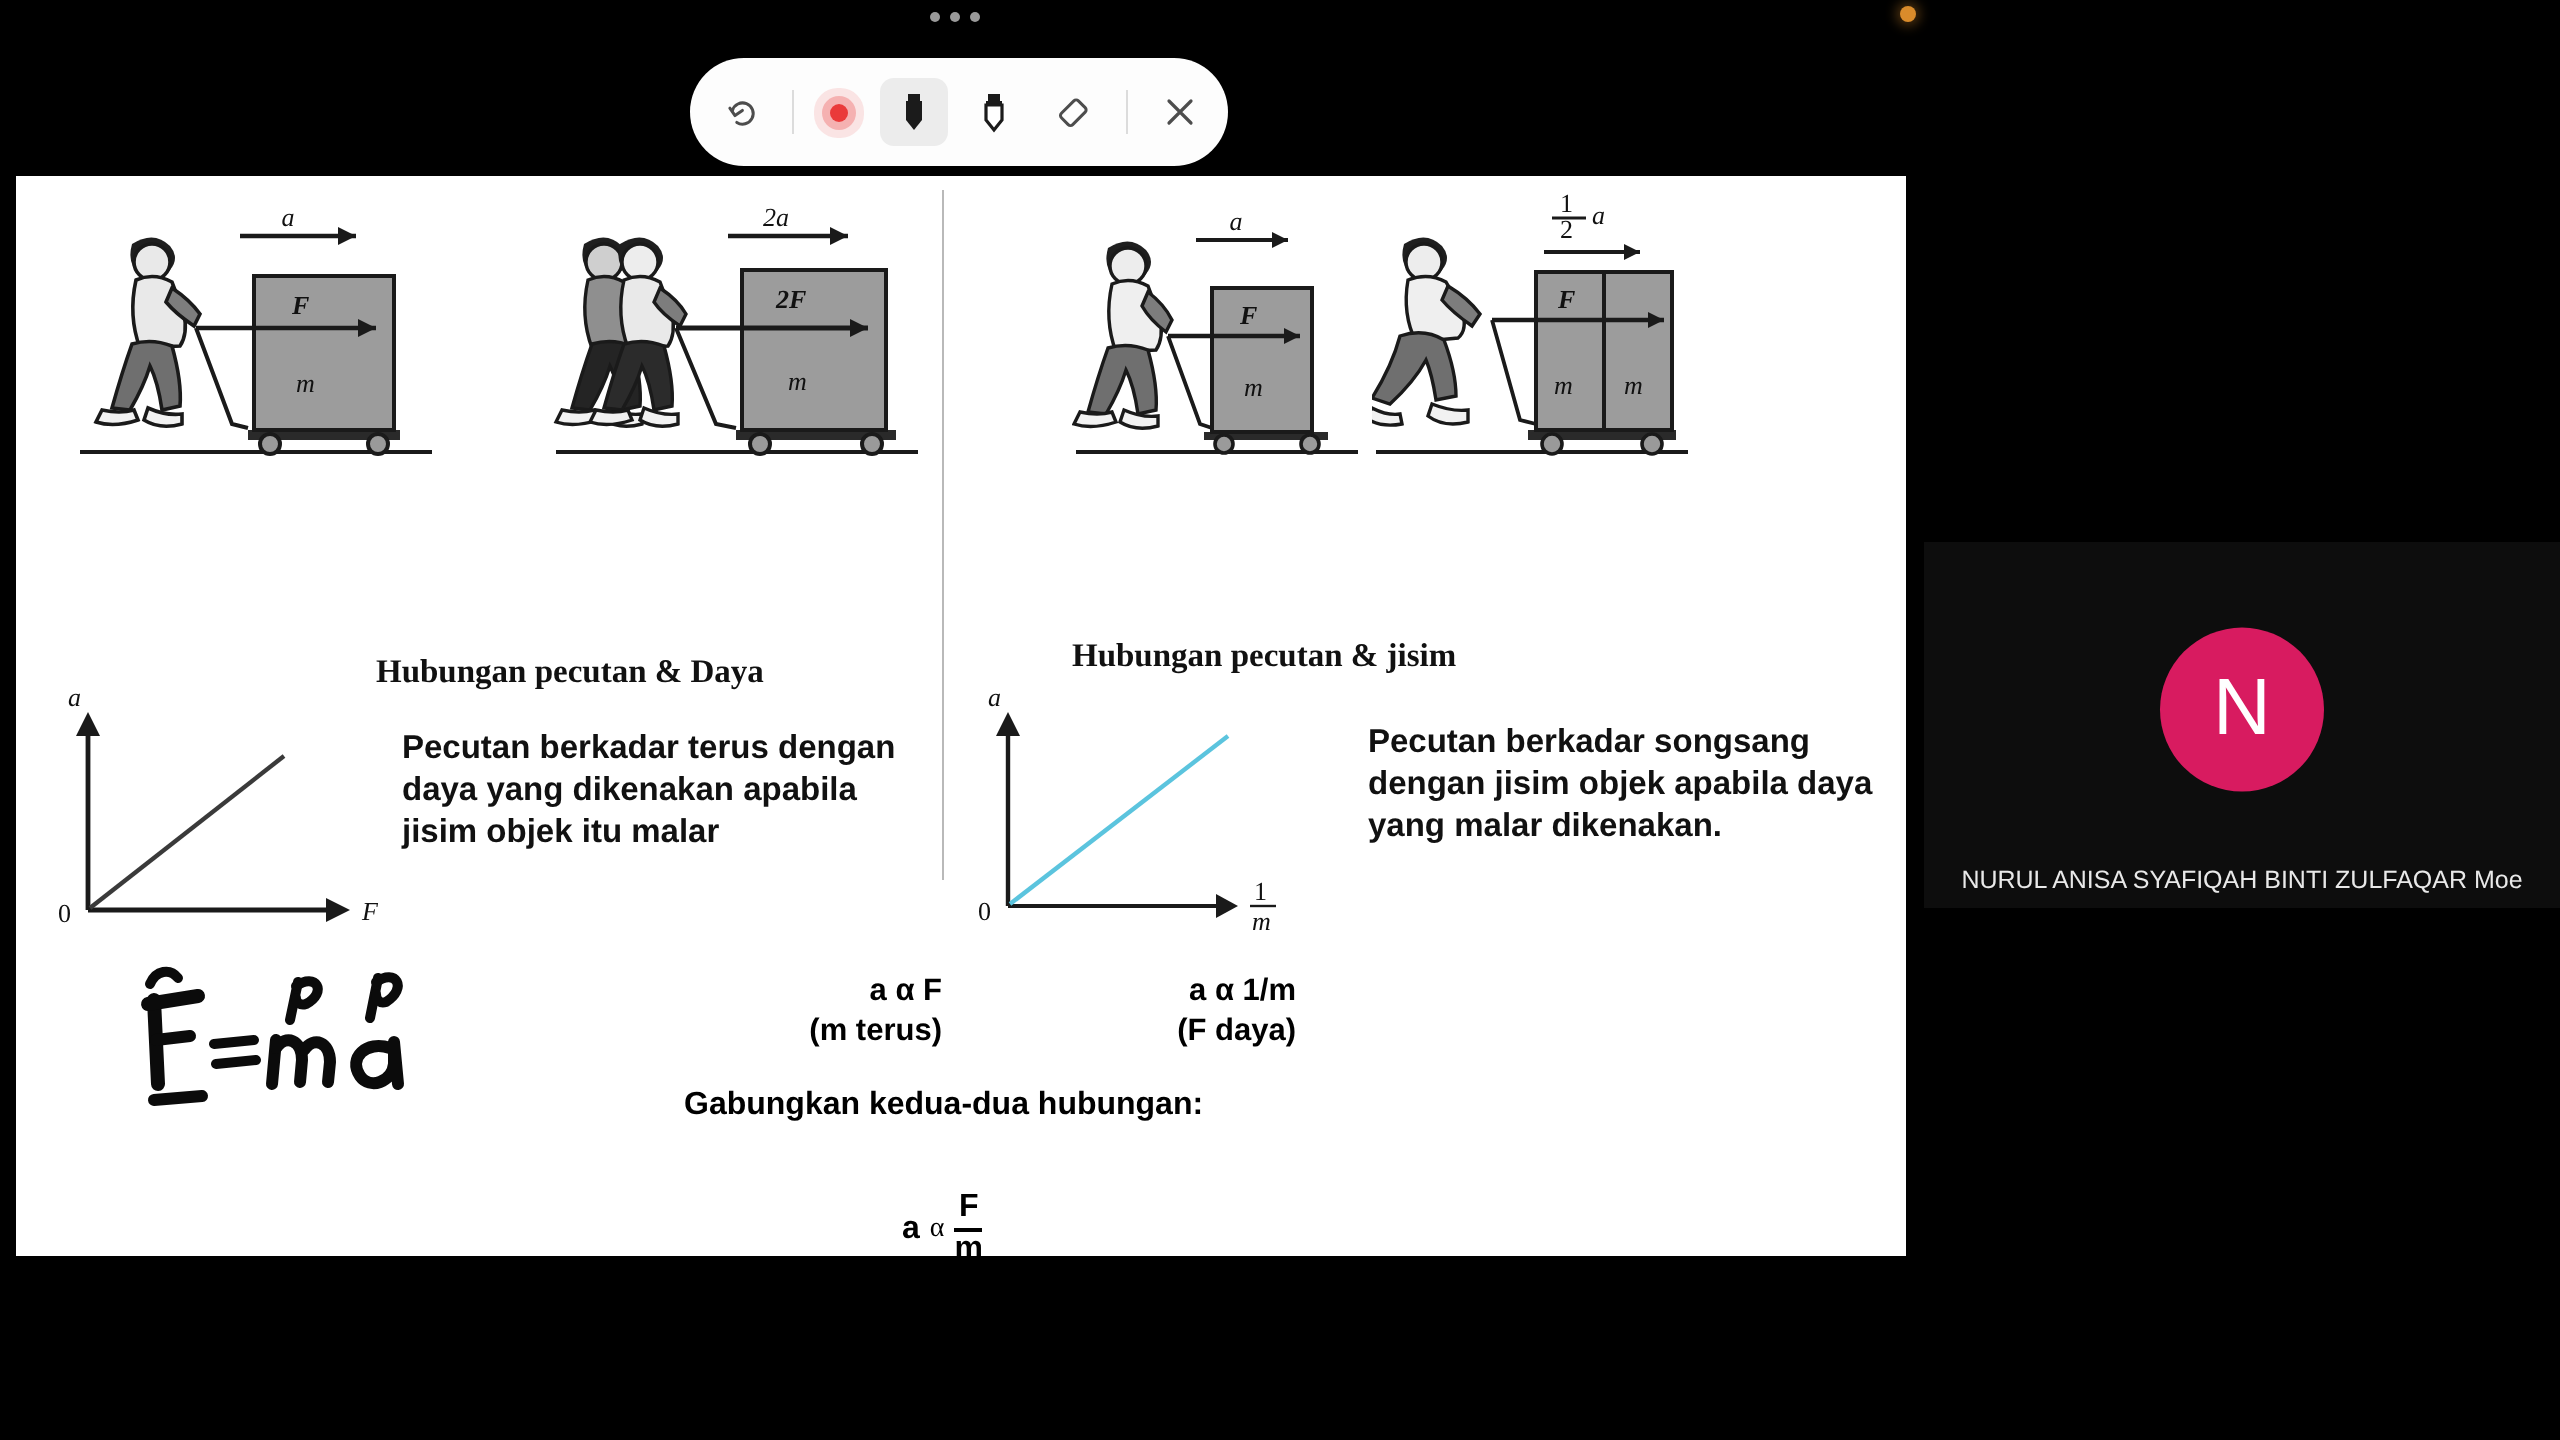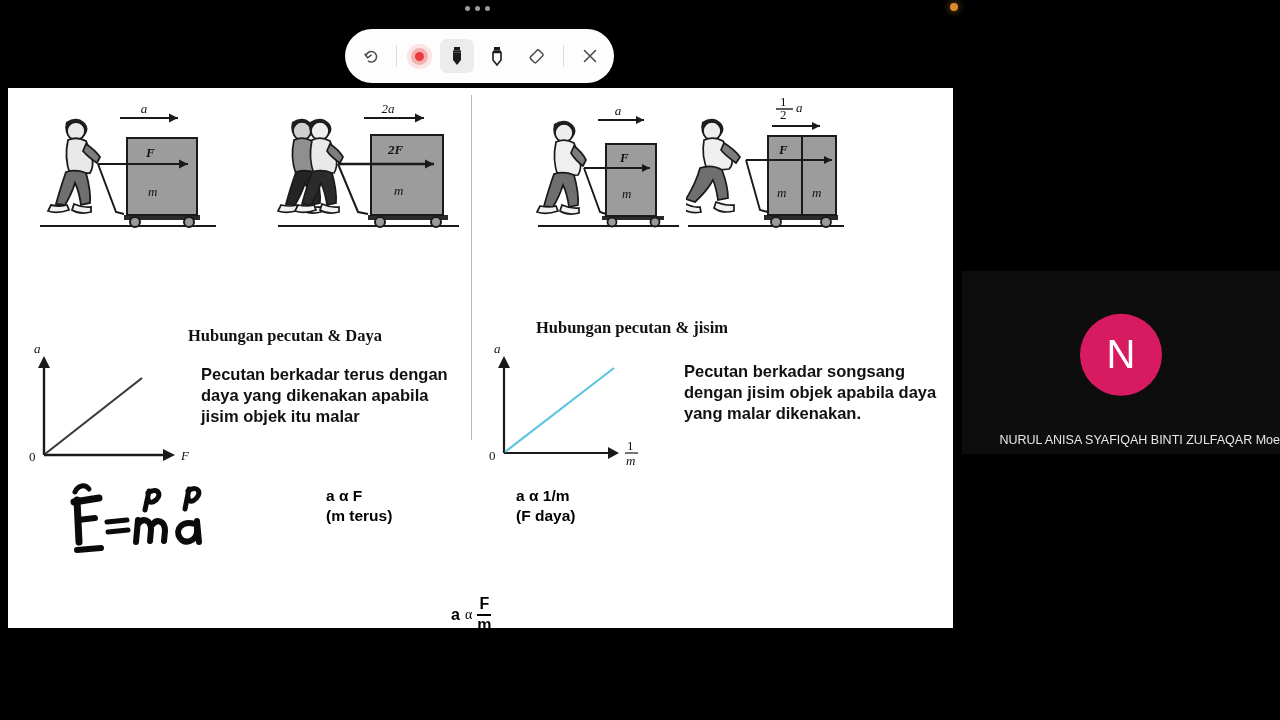--- a/index.html
+++ b/index.html
@@ -78,26 +78,26 @@
     font-family: "Liberation Sans", sans-serif;
     font-weight: bold; color: #111;
     font-size: 16.5px; line-height: 21px;
     white-space: pre-line;
   }
   .para-left  { left: 193px; top: 276px; width: 260px; }
   .para-right { left: 676px; top: 273px; width: 270px; }
 
   
   .prop {
-    position: absolute; text-align: left;
+    position: absolute; text-align: right;
     font-family: "Liberation Sans", sans-serif;
     font-weight: bold; color: #000; font-size: 15.5px; line-height: 20px;
   }
   .prop-left  { left: 318px; top: 398px; width: 145px; }
-  .prop-right { left: 508px; top: 398px; width: 145px; }
+  .prop-right { left: 495px; top: 398px; width: 145px; }
   .alpha { font-family: "Liberation Serif", serif; font-weight: normal; font-size: 14px; }
 
   .combine {
     position: absolute; left: 334px; top: 456px;
     font-family: "Liberation Sans", sans-serif;
     font-weight: bold; font-size: 16px; color: #000;
   }
   .frac-line {
     position: absolute; left: 443px; top: 508px;
     font-family: "Liberation Sans", sans-serif;
@@ -121,21 +121,21 @@
     position: absolute; left: 50%; top: 50%;
     transform: translate(-50%, -60%);
     width: 82px; height: 82px; border-radius: 50%;
     background: #d81b60;
     display: flex; align-items: center; justify-content: center;
     color: #fff; font-size: 40px; font-weight: 400;
     font-family: "Liberation Sans", sans-serif;
   }
   .pname {
     position: absolute; left: 0; right: 0; bottom: 7px;
-    text-align: right; color: #e8e8e8;
+    text-align: center; color: #e8e8e8;
     font-size: 12.5px; font-family: "Liberation Sans", sans-serif;
     white-space: nowrap; overflow: hidden;
   }
 
   .axis-label {
     font-family: "Liberation Serif", serif;
     font-style: italic; font-size: 13px; fill: #111;
   }
   .axis-zero {
     font-family: "Liberation Serif", serif;
@@ -379,20 +379,21 @@
 
     <div class="prop prop-left">
       <div>a α F</div>
       <div>(m terus)</div>
     </div>
     <div class="prop prop-right">
       <div>a α 1/m</div>
       <div>(F daya)</div>
     </div>
 
+    <div class="combine">Gabungkan kedua-dua hubungan:</div>
 
     <div class="frac-line">
       <span>a</span>
       <span class="alpha">α</span>
       <span class="frac">
         <span class="num">F</span>
         <span class="den">m</span>
       </span>
     </div>
 

